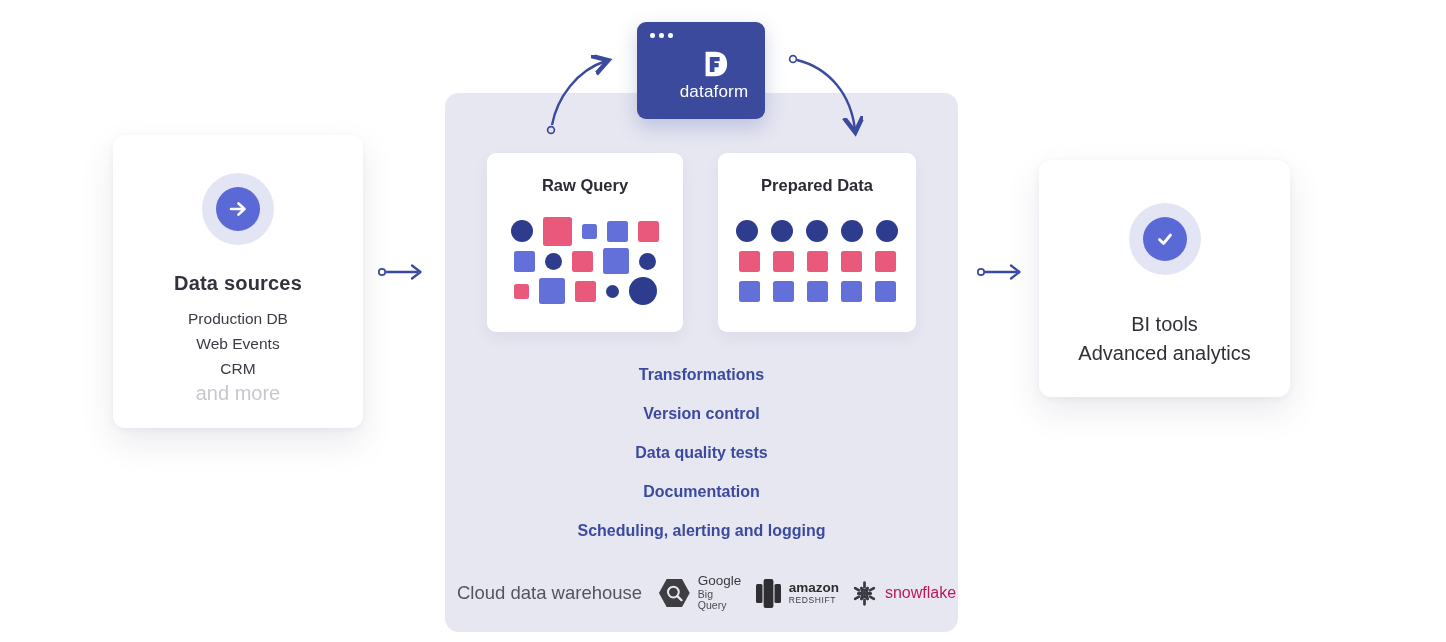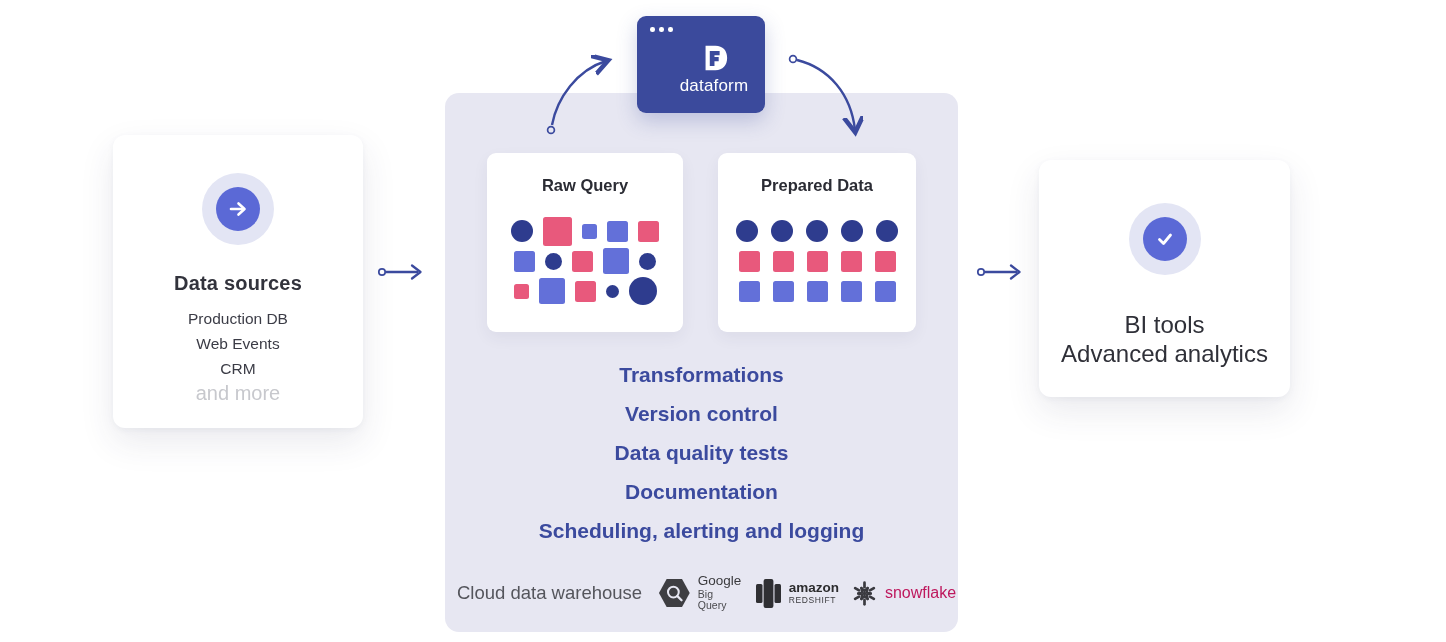--- a/index.html
+++ b/index.html
@@ -39,46 +39,46 @@
   .prepared-card{left:273px;top:60px;width:198px;height:179px;}
   .mini-title{margin-top:23px;font-size:16.5px;font-weight:700;color:#2b2c34;}
   .shape-grid{margin-top:21px;}
   .shape-row{display:flex;align-items:center;justify-content:center;gap:10px;height:30px;}
   .prepared-card .shape-row{gap:13px;}
   .shape{display:inline-block;flex:0 0 auto;}
   .shape.circle{border-radius:50%;}
   .shape.square{border-radius:2.5px;}
 
   .feature-list{position:absolute;left:0;right:0;top:262px;text-align:center;}
-  .feature-item{height:39px;line-height:39px;font-size:21px;font-weight:700;color:var(--indigo,#3b4a9e);}
+  .feature-item{height:39px;line-height:39px;font-size:16px;font-weight:700;color:var(--indigo,#3b4a9e);}
 
   
   .warehouse{position:absolute;left:12px;right:6px;top:476px;height:48px;
              display:flex;align-items:center;gap:12px;}
   .wh-label{font-size:18.5px;color:#54555c;margin-right:4px;white-space:nowrap;}
   .wh-logo{display:flex;align-items:center;gap:7px;}
   .logo-text{display:flex;flex-direction:column;justify-content:center;line-height:1.1;text-align:left;}
   .bq-l1{font-size:13.5px;font-weight:500;color:#3a3a3d;}
   .bq-l2{font-size:10.5px;color:#4a4a4e;}
   .rs-l1{font-size:13.5px;font-weight:700;color:#2c2c2e;}
   .rs-l2{font-size:8.5px;letter-spacing:.6px;color:#3a3a3d;}
   .sf-label{font-size:16px;color:#be185d;}
 
   
-  .df-window{position:absolute;left:637px;top:16px;width:128px;height:97px;border-radius:9px;
+  .df-window{position:absolute;left:637px;top:22px;width:128px;height:97px;border-radius:9px;
              background:var(--box,#3b4a9c);box-shadow:0 8px 20px rgba(59,74,156,.25);
              display:flex;flex-direction:column;align-items:center;justify-content:center;padding-top:10px;padding-left:26px;}
   .df-dots{position:absolute;top:11px;left:13px;display:flex;gap:4.5px;}
   .df-dot{width:4.5px;height:4.5px;border-radius:50%;background:#fff;}
   .df-brand{margin-top:3px;font-size:17px;font-weight:500;color:#ffffff;letter-spacing:.2px;}
 
   
   .right-card{left:1039px;top:160px;width:251px;height:237px;padding-top:43px;}
   .bi-lines{margin-top:35px;text-align:center;}
-  .bi-line{font-size:24px;font-weight:500;color:#2f3038;line-height:29px;}
+  .bi-line{font-size:20px;font-weight:500;color:#2f3038;line-height:29px;}
 </style>
 </head>
 <body>
 
 <div class="stage">
 
   <section class="card left-card">
     <div class="halo">
       <div class="badge">
         <svg width="22" height="22" viewBox="0 0 22 22">

